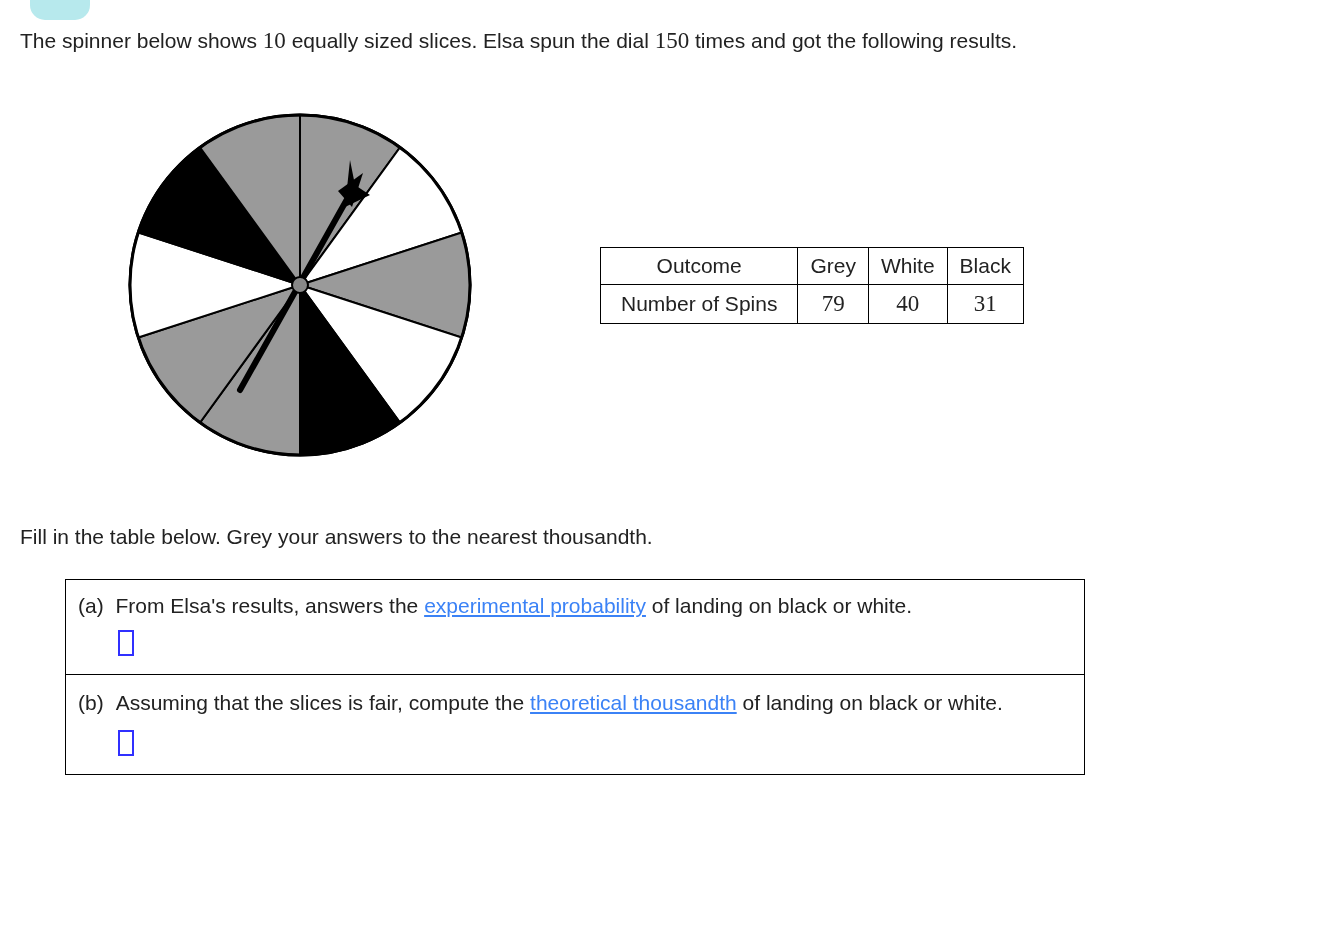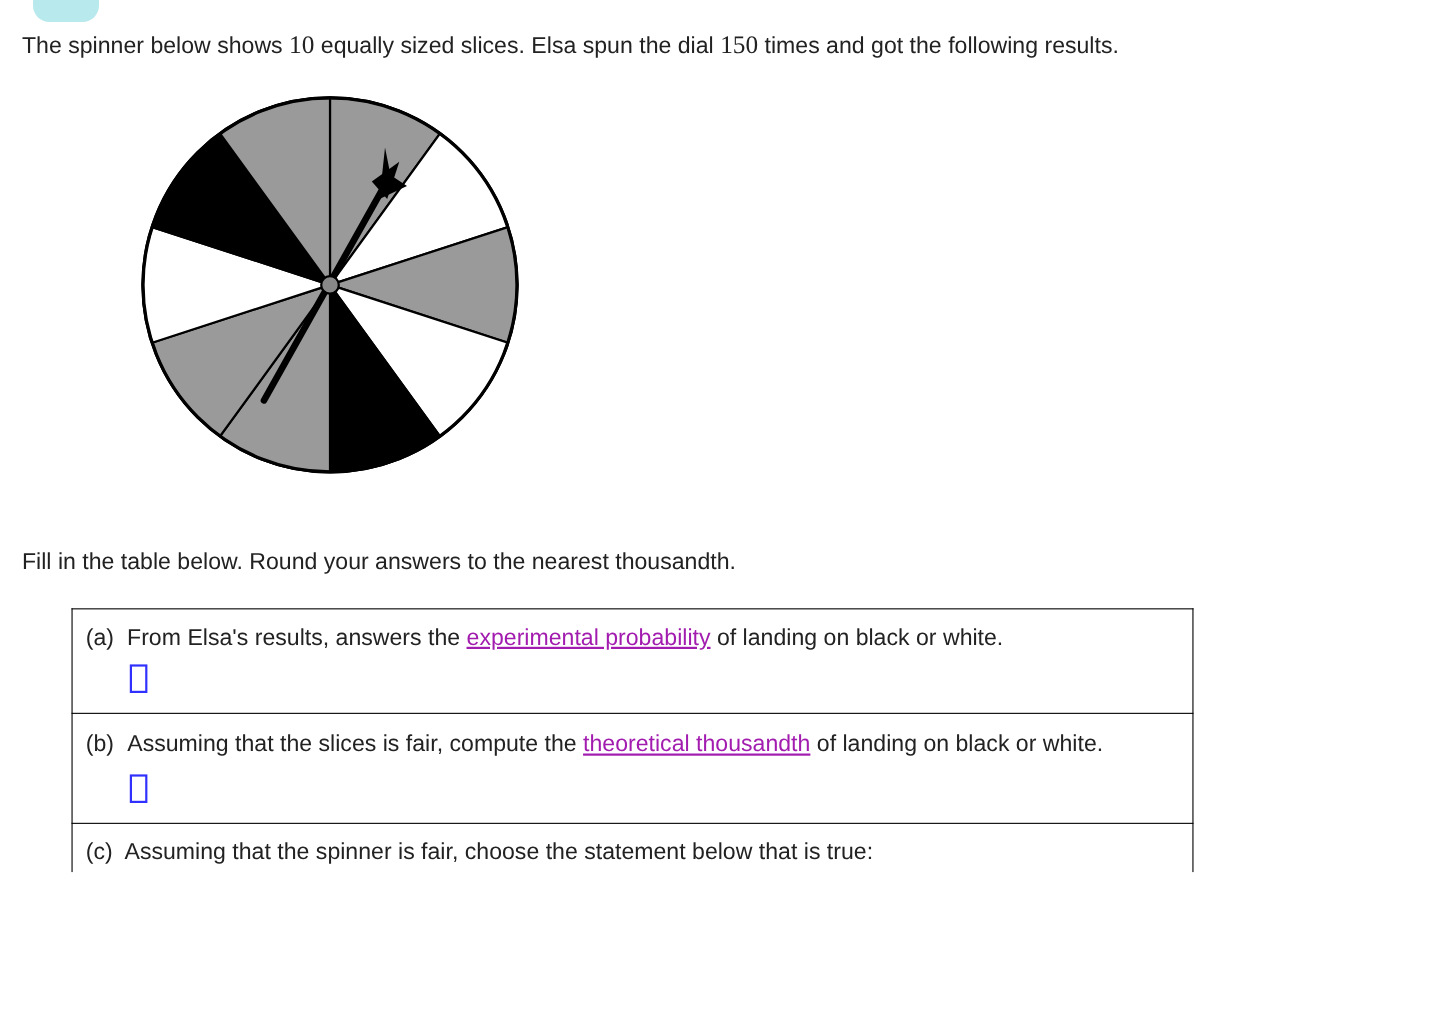--- a/index.html
+++ b/index.html
@@ -20,21 +20,21 @@
     height: 40px;
     background: #b7e9ed;
     border-radius: 0 0 15px 15px;
   }
   .content {
     padding: 25px 20px 0 20px;
   }
   .intro {
     font-size: 21px;
     line-height: 1.4;
-    margin-bottom: 22px;
+    margin-bottom: 48px;
   }
   .mathnum {
     font-family: 'Times New Roman', serif;
     font-size: 23px;
   }
   .row1 {
     display: flex;
     align-items: center;
     gap: 120px;
     margin: 20px 0 60px 100px;
@@ -78,21 +78,21 @@
     vertical-align: top;
   }
   .answer-table .part-row td {
     border-bottom: 1.5px solid #000;
   }
   .part-label {
     display: inline-block;
     margin-right: 6px;
   }
   .link-term {
-    color: #a21caf;
+    color: #3b82f6;
     text-decoration: underline;
   }
   .answer-box {
     display: inline-block;
     width: 16px;
     height: 26px;
     border: 2px solid #3030ff;
     margin: 12px 0 4px 40px;
     vertical-align: middle;
   }
@@ -151,24 +151,40 @@
           <polygon points="55,-100 35,-80 48,-75 68,-112" fill="#000" style="display:none"></polygon>
         </g>
 
         <polygon points="68,-120 42,-92 55,-80 80,-105" fill="#000" style="display:none"></polygon>
 
         <polygon points="63,-112 38,-94 52,-78" fill="#000"></polygon>
         <circle r="8" fill="#888" stroke="#000" stroke-width="2"></circle>
       </g>
     </svg>
 
+    <table class="outcome-table">
+      <tbody>
+          <tr>
+        <td class="rowhead">Outcome</td>
+        <td>Grey</td>
+        <td>White</td>
+        <td>Black</td>
+      </tr>
+      <tr>
+        <td class="rowhead">Number of Spins</td>
+        <td class="numcell">79</td>
+        <td class="numcell">40</td>
+        <td class="numcell">31</td>
+      </tr>
+    </tbody>
+      </table>
 
   </div>
 
-  <div class="instruction">Fill in the table below. Round your answers to the nearest thousandth.</div>
+  <div class="instruction">Fill in the table below. Grey your answers to the nearest thousandth.</div>
 
   <table class="answer-table">
     <tbody>
         <tr class="part-row">
       <td>
         <div>
           <span class="part-label">(a)</span>
           <span>From Elsa's results, answers the </span><span class="link-term">experimental probability</span><span> of landing on black or white.</span>
         </div>
         <span class="answer-box"></span>
@@ -178,22 +194,16 @@
       <td>
         <div class="flex-q">
           <span class="part-label">(b)</span>
           <span class="qtext">
             <span>Assuming that the slices is fair, compute the </span><span class="link-term">theoretical thousandth</span><span> of landing on black or white.</span>
           </span>
         </div>
         <span class="answer-box"></span>
       </td>
     </tr>
-    <tr class="part-row">
-      <td style="border-bottom:none;padding-bottom:6px">
-        <span class="part-label">(c)</span>
-        <span>Assuming that the spinner is fair, choose the statement below that is true:</span>
-      </td>
-    </tr>
   </tbody>
     </table>
 
 </div>
 
 </body></html>

